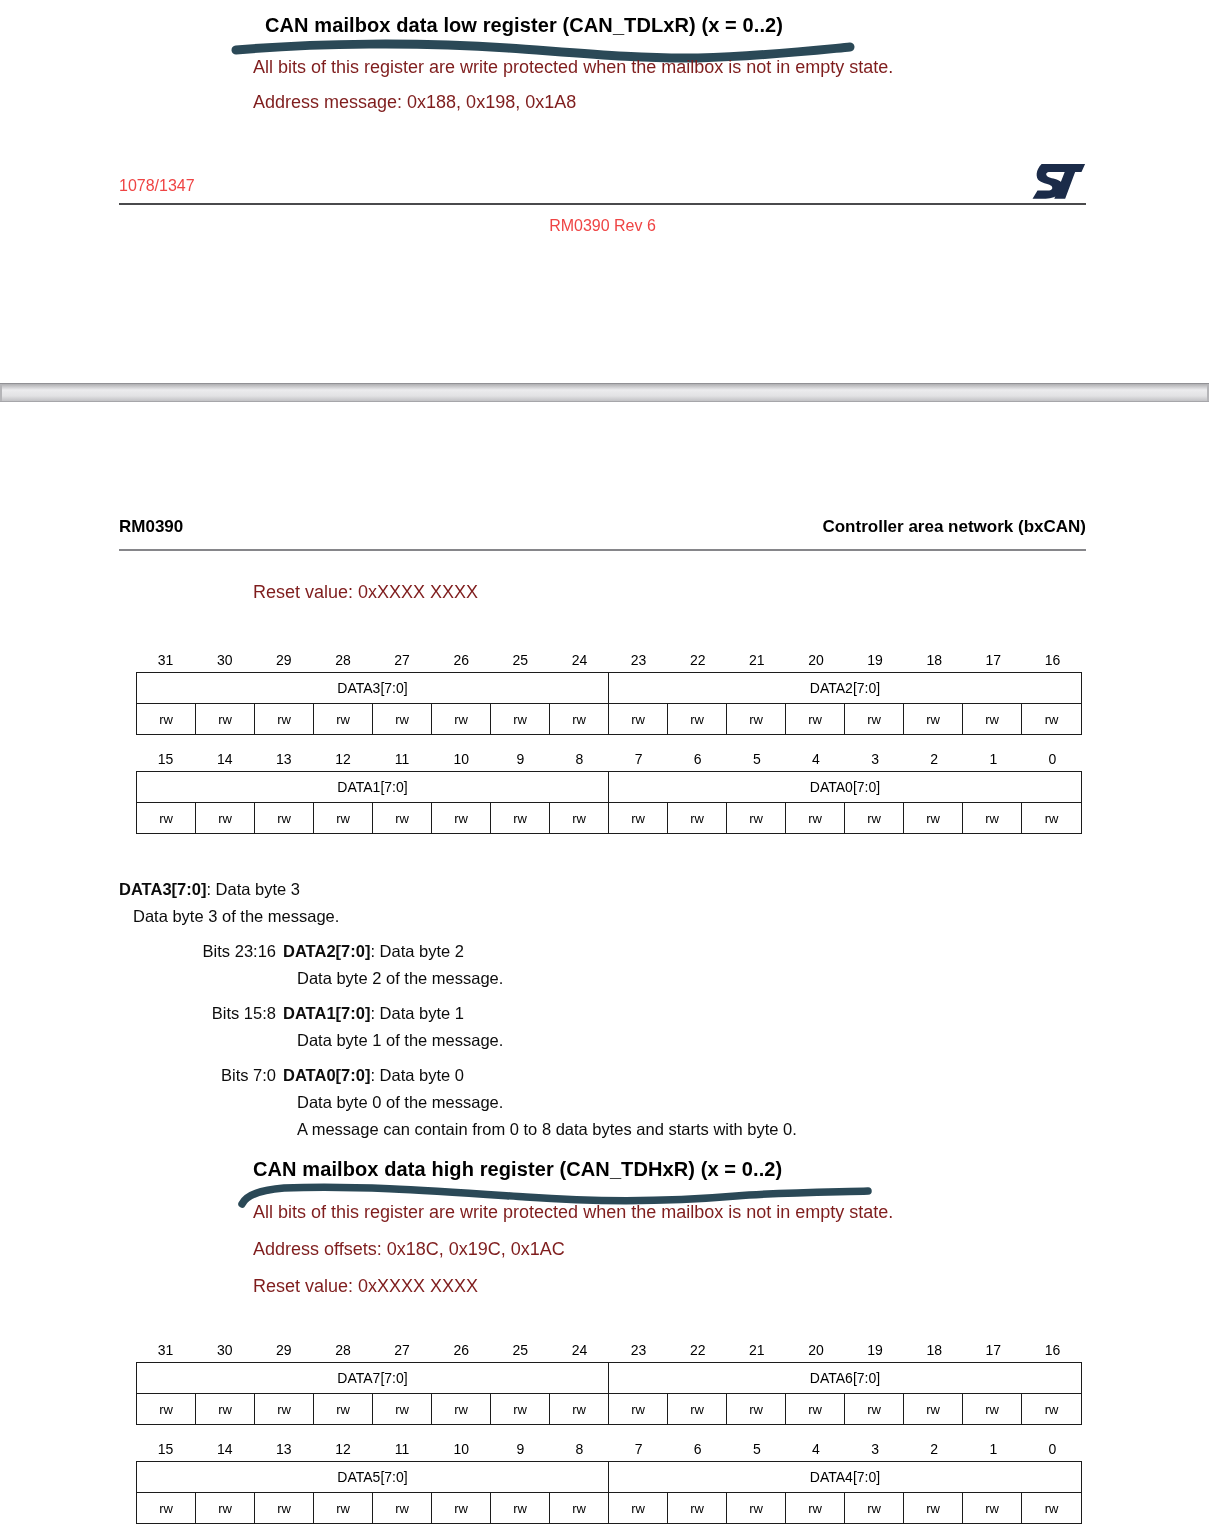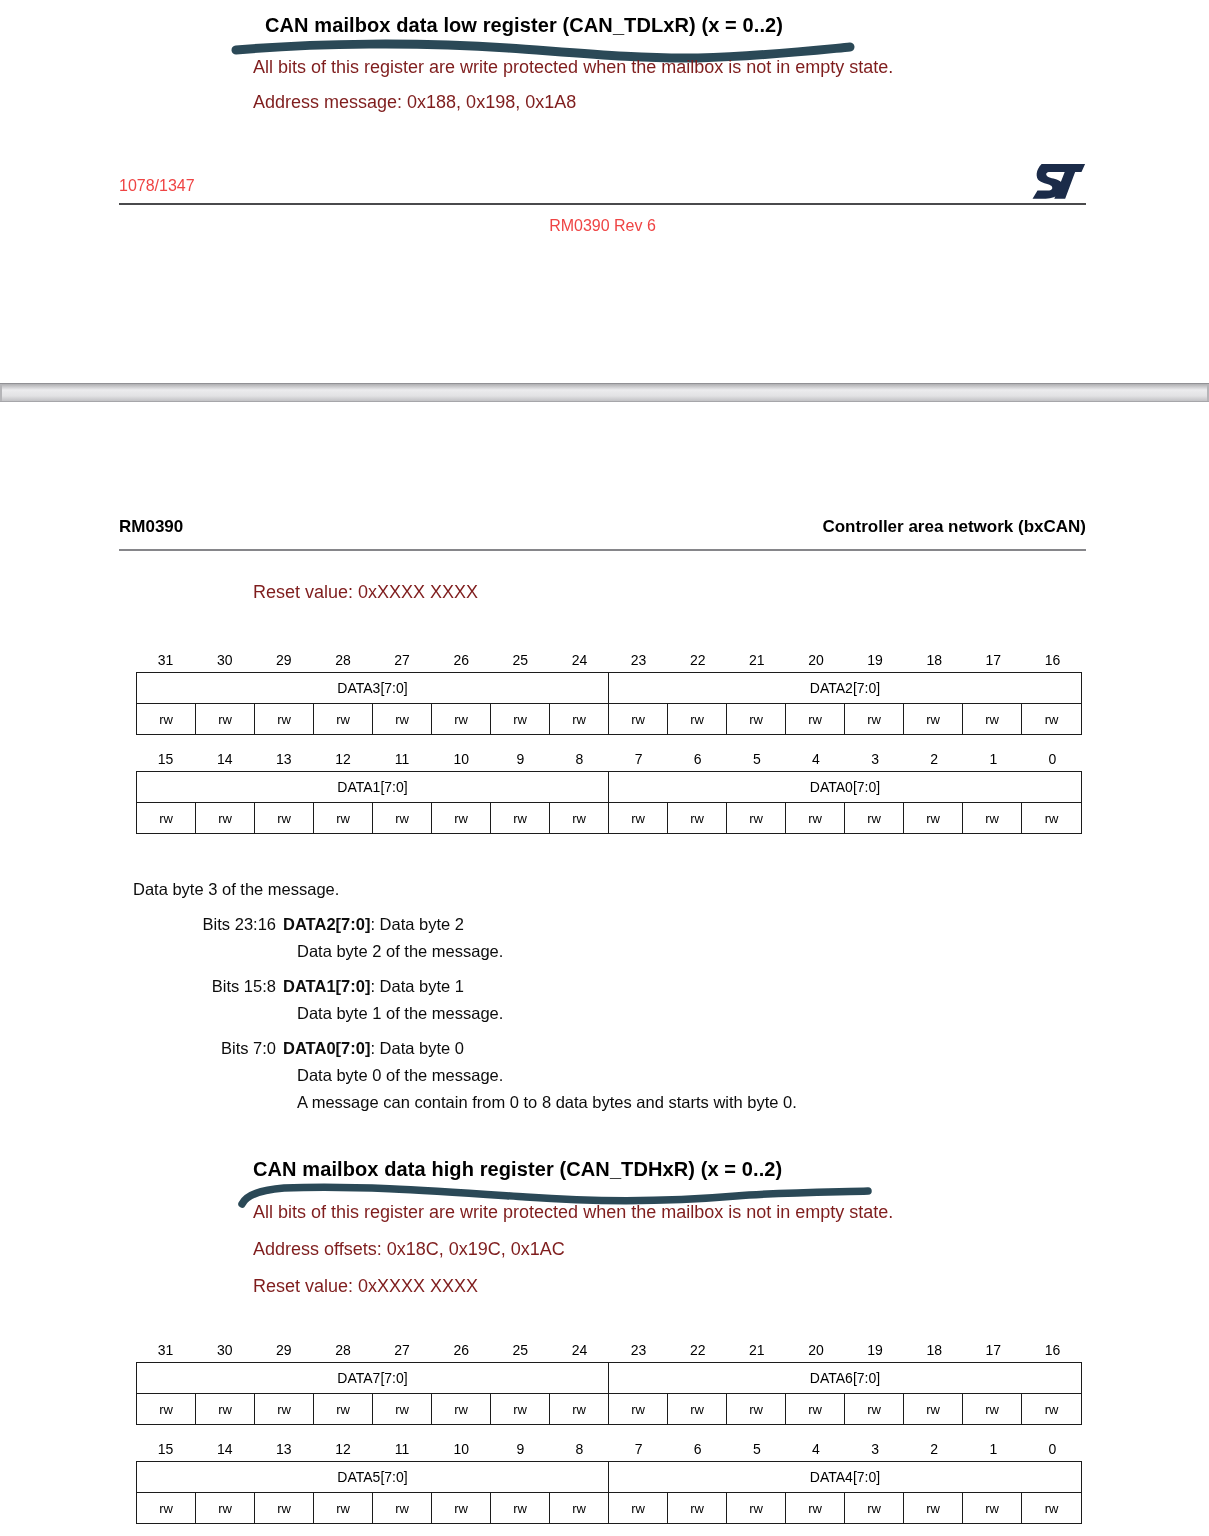--- a/index.html
+++ b/index.html
@@ -160,20 +160,21 @@
           <div class="acc-cell">rw</div>
           <div class="acc-cell">rw</div>
           <div class="acc-cell">rw</div>
         </div>
       </div>
     </div>
 
   <div id="bit-desc" class="abs" style="left:119px;top:876px;">
       <div class="desc-row">
         <div class="desc-content">
+          <div class="desc-first"><b>DATA3[7:0]</b><span>: Data byte 3</span></div>
           <div class="desc-line">Data byte 3 of the message.</div>
         </div>
       </div>
       <div class="desc-row">
         <div class="desc-bits">Bits 23:16</div>
         <div class="desc-content">
           <div class="desc-first"><b>DATA2[7:0]</b><span>: Data byte 2</span></div>
           <div class="desc-line">Data byte 2 of the message.</div>
         </div>
       </div>

